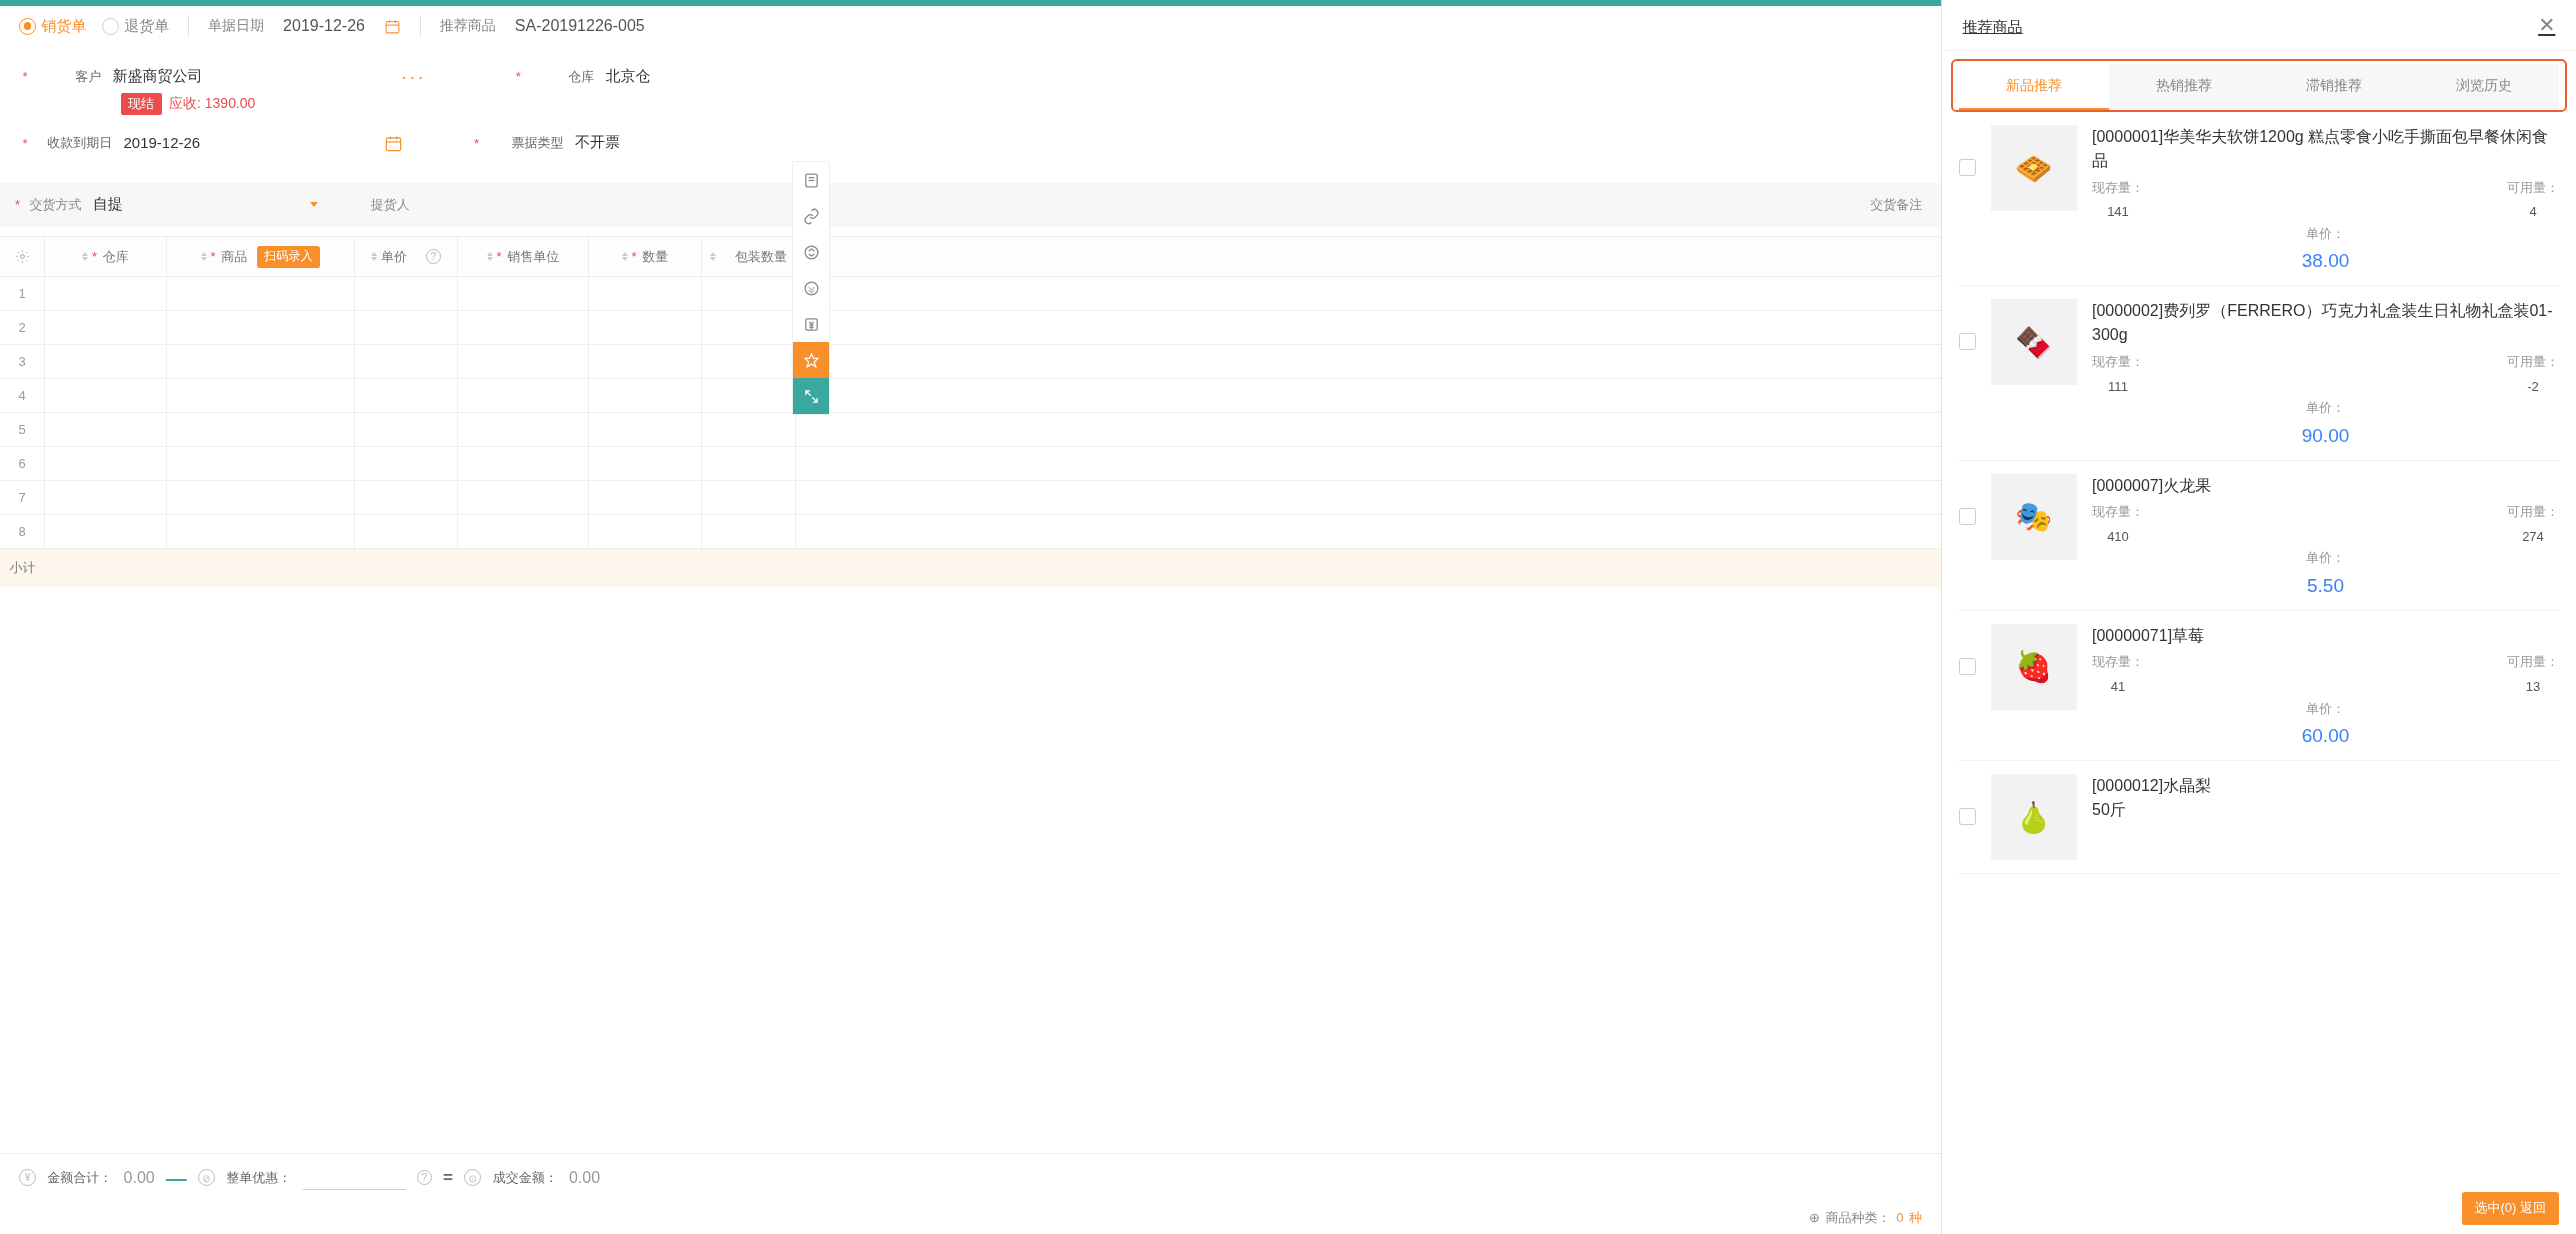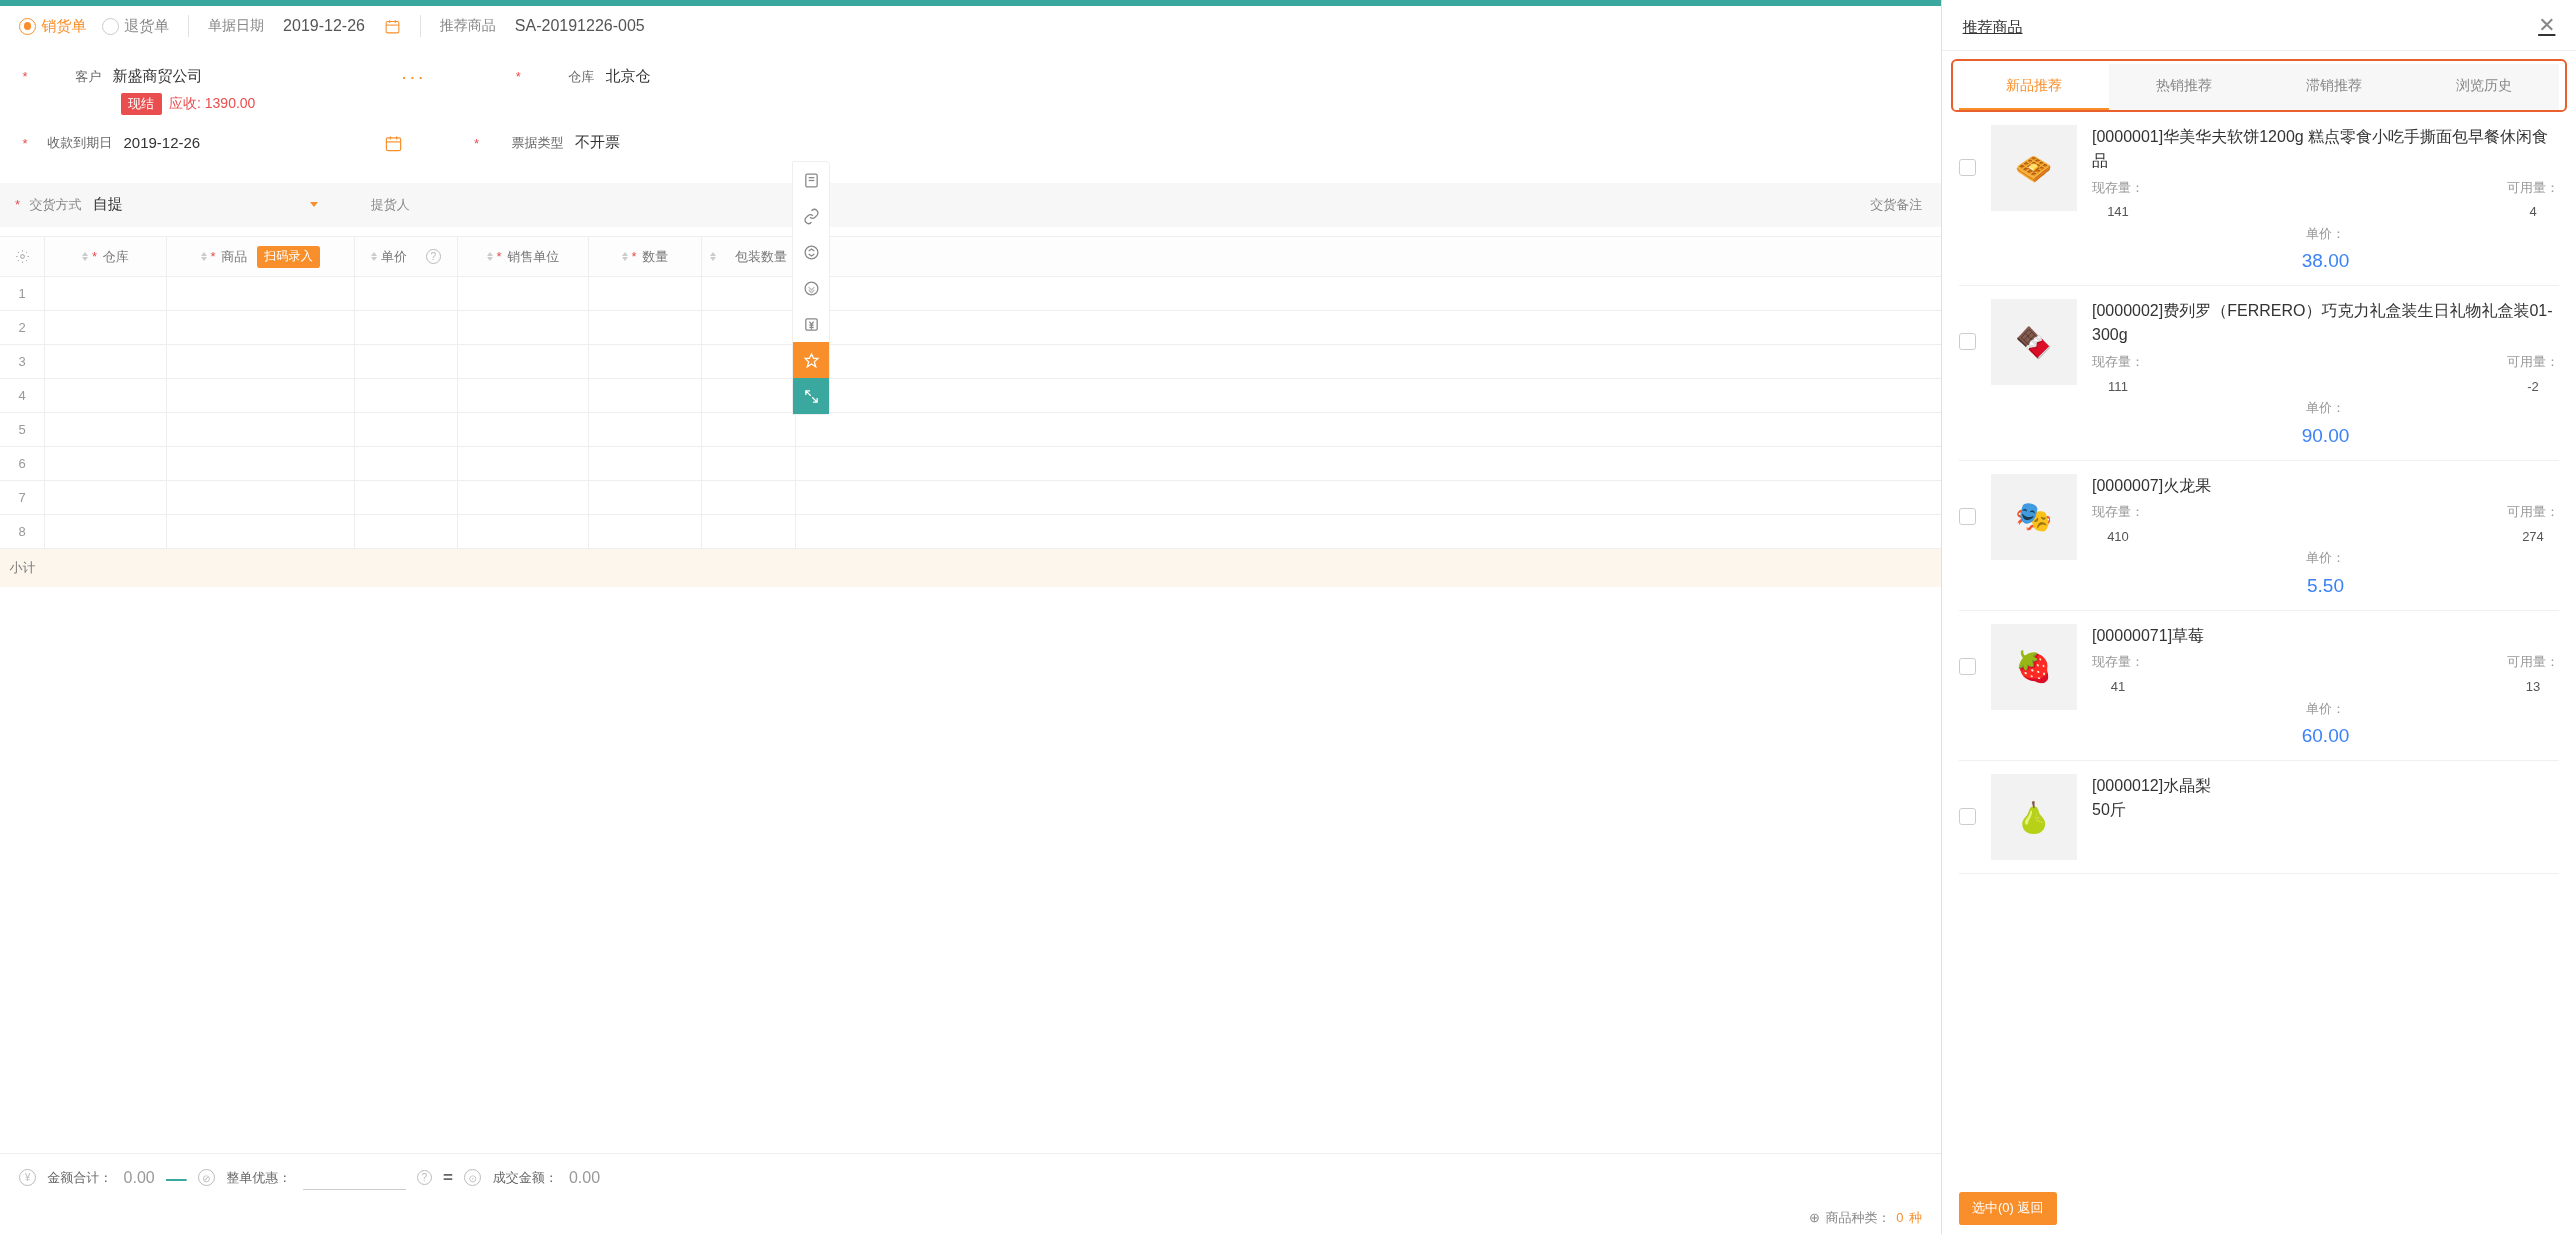--- a/index.html
+++ b/index.html
@@ -82,21 +82,21 @@
 .pitem { display: flex; gap: 15px; padding: 13px 0; border-bottom: 0.9px solid #f0f0f0; align-items: flex-start; }
 .pcheck { width: 17px; height: 17px; border: 0.9px solid #ccc; border-radius: 2.8px; margin-top: 34px; cursor: pointer; flex-shrink: 0; }
 .pimg { width: 86px; height: 86px; background: #f2f2f2; flex-shrink: 0; display: flex; align-items: center; justify-content: center; font-size: 30px; }
 .pinfo { flex: 1; display: flex; flex-direction: column; gap: 5.6px; }
 .pname { color: #333; font-size: 16px; line-height: 1.5; }
 .prow { display: flex; align-items: center; gap: 7.5px; flex-direction: column; }
 .pk { color: #999; }
 .pv { color: #555; }
 .price { color: #3b82f6; font-size: 19px; font-weight: 500; }
 .between { display:flex; justify-content: space-between; }
-.pfoot { padding: 9.4px 17px; display: flex; }
+.pfoot { padding: 9.4px 17px; display: flex; justify-content: flex-end; }
 .pbtn { background: #f88f2b; color: #fff; padding: 7.5px 13px; border-radius: 2.8px; cursor: pointer; font-size: 13px; display: flex; gap: 7.5px; }
 .spacer { flex: 1; }
 </style>
 </head>
 <body>
 
 <div class="app">
   <div class="main">
     <div class="top-bar"></div>
 

